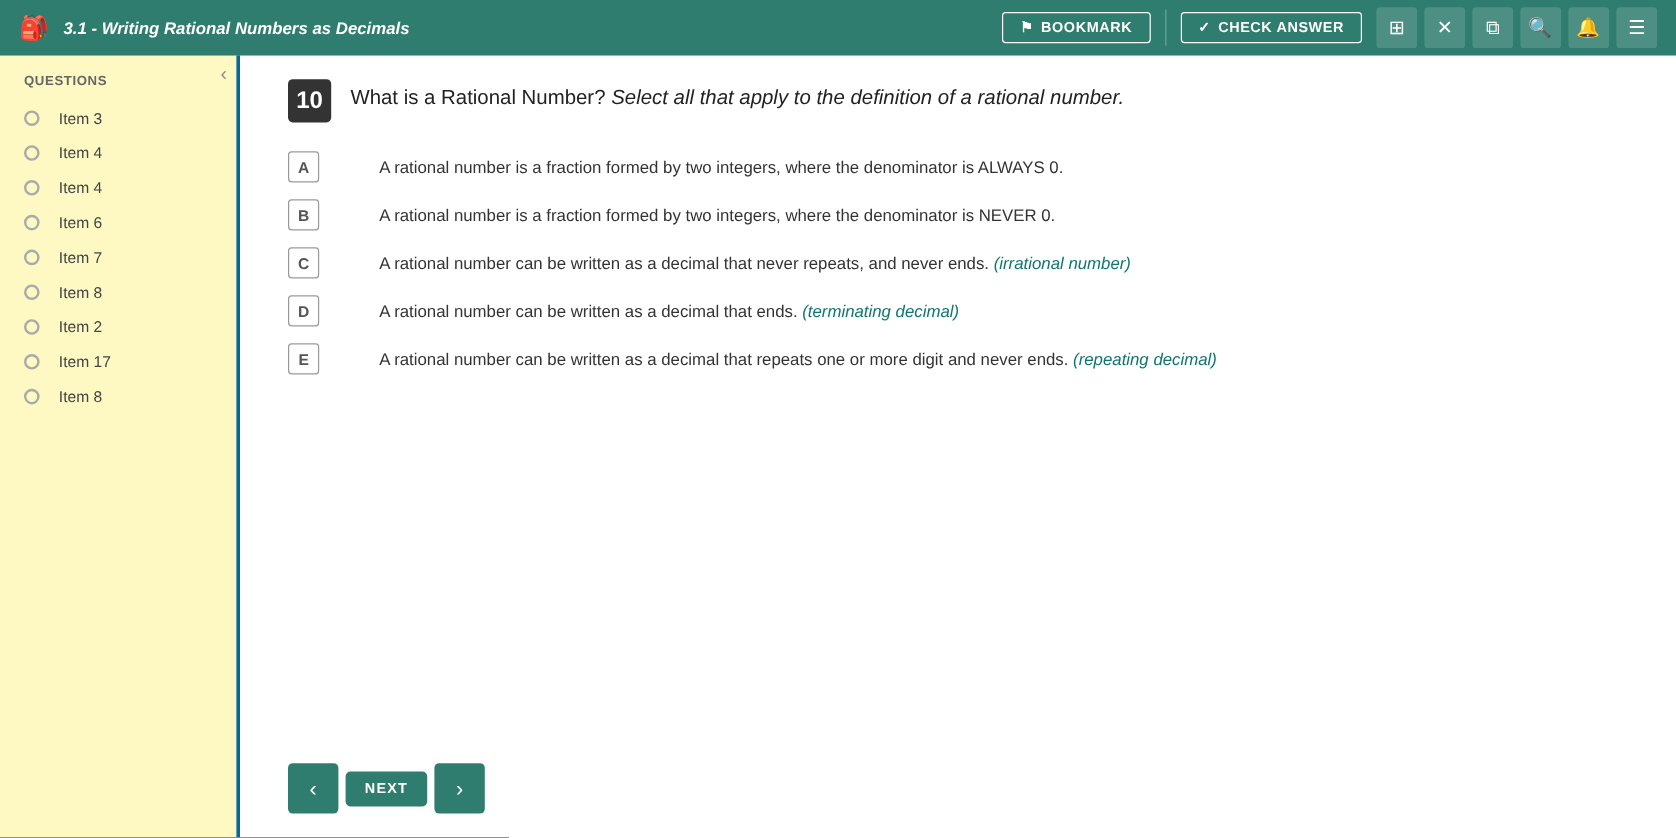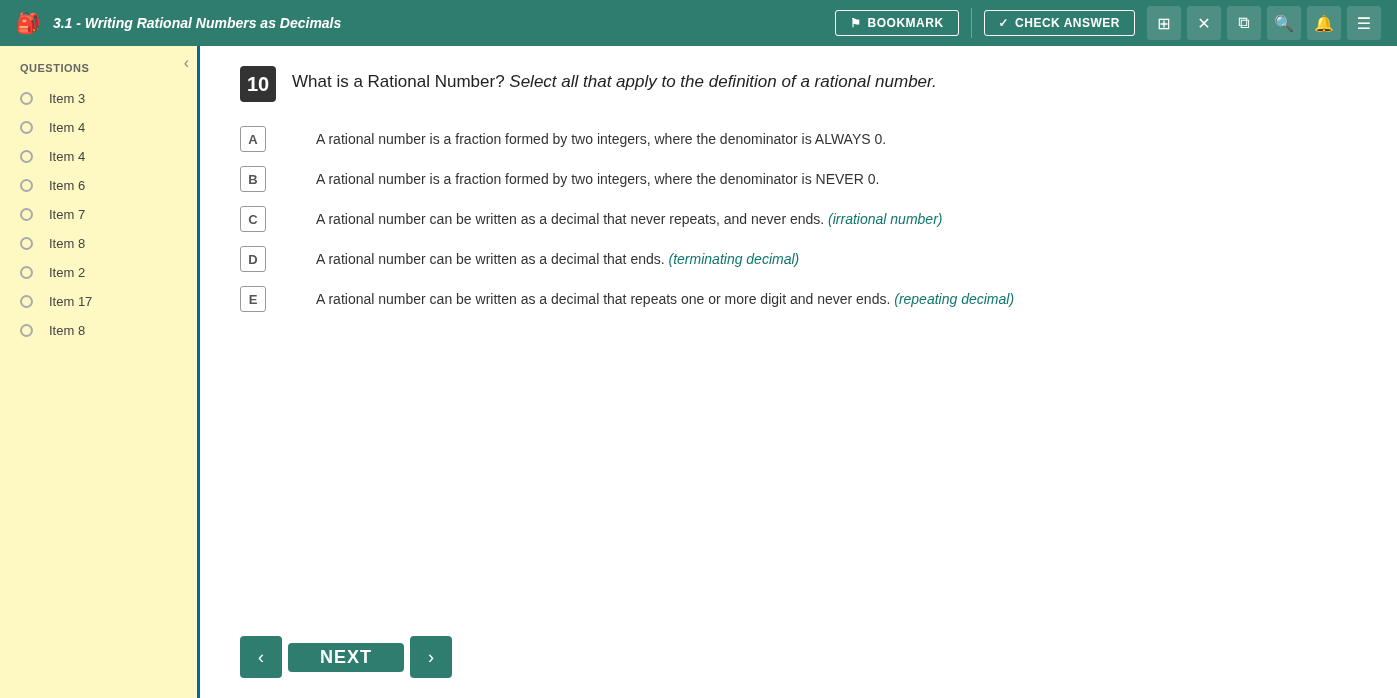--- a/index.html
+++ b/index.html
@@ -247,24 +247,24 @@
       font-size: 18px;
       cursor: pointer;
       display: flex;
       align-items: center;
       justify-content: center;
     }
     .nav-btn-next {
       background: #2e7d6e;
       border: none;
       color: #fff;
-      padding: 0 32px;
+      padding: 0 16px;
       height: 29px;
       border-radius: 4px;
-      font-size: 18px;
+      font-size: 12px;
       font-weight: bold;
       cursor: pointer;
       letter-spacing: 1px;
     }
   </style>
 </head>
 <body>
 
 <div class="top-bar">
   <span class="top-bar-icon">🎒</span>

